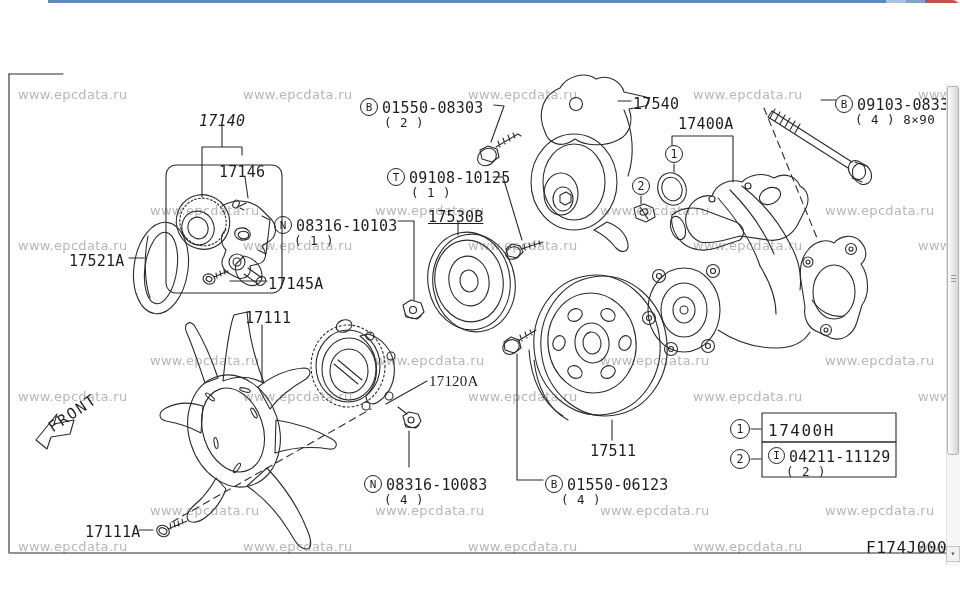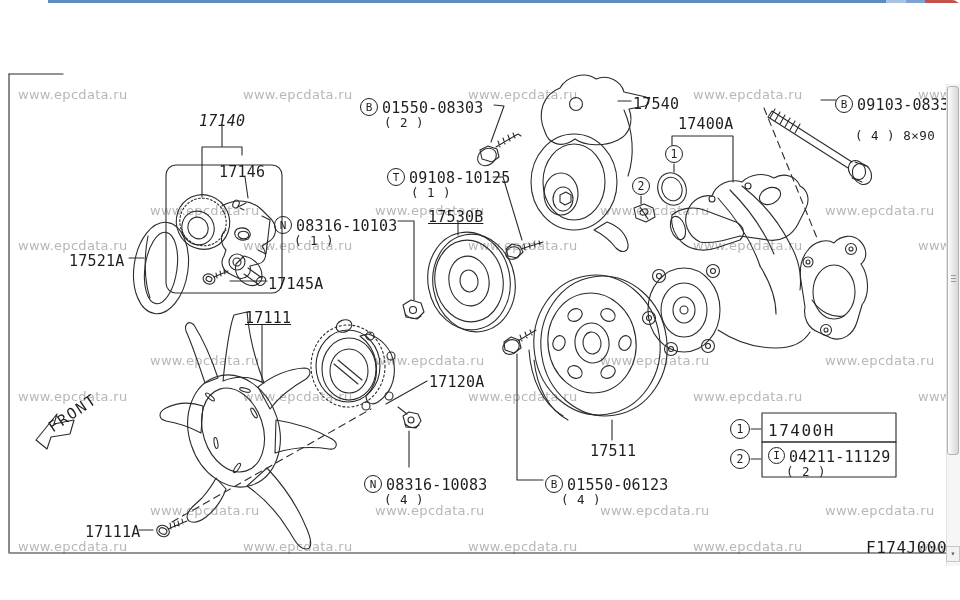--- a/index.html
+++ b/index.html
@@ -326,23 +326,23 @@
     <span class="legend-code" style="left:768px;top:421px;">17400H</span>
     <span class="circ" style="left:768px;top:447px;width:17px;height:17px;line-height:15px;">I</span>
     <span class="legend-code2" style="left:789px;top:448px;">04211-11129</span>
     <span class="qty" style="left:786px;top:464px;">( 2 )</span>
     <span class="refc" style="left:730px;top:419px;width:20px;height:20px;line-height:18px;">1</span>
     <span class="refc" style="left:730px;top:449px;width:20px;height:20px;line-height:18px;">2</span>
   <div class="plabel" style="left: 199px; top: 112px; font-style: italic;">17140</div>
       <div class="plabel" style="left: 219px; top: 163px;">17146</div>
       <div class="plabel" style="left: 69px; top: 252px;">17521A</div>
       <div class="plabel" style="left: 268px; top: 275px;">17145A</div>
-      <div class="plabel" style="left: 245px; top: 309px; text-decoration: underline;">17111</div>
+      <div class="plabel" style="left: 245px; top: 309px;">17111</div>
       <div class="plabel" style="left: 85px; top: 523px;">17111A</div>
-      <div class="plabel" style="left: 429px; top: 373px;">17120A</div>
+      <div class="plabel" style="left: 429px; top: 373px; font-family: Liberation Serif, serif;">17120A</div>
       <div class="plabel" style="left: 428px; top: 208px; text-decoration: underline;">17530B</div>
       <div class="plabel" style="left: 590px; top: 442px;">17511</div>
       <div class="plabel" style="left: 633px; top: 95px;">17540</div>
       <div class="plabel" style="left: 678px; top: 115px;">17400A</div>
       <span class="circ" style="left: 360px; top: 98px;">B</span>
       <span class="ctext" style="left: 382px; top: 99px;">01550-08303</span>
       <span class="qty" style="left: 384px; top: 115px;">( 2 )</span>
       <span class="circ" style="left: 387px; top: 168px;">T</span>
       <span class="ctext" style="left: 409px; top: 169px;">09108-10125</span>
       <span class="qty" style="left: 411px; top: 185px;">( 1 )</span>
@@ -350,21 +350,21 @@
       <span class="ctext" style="left: 296px; top: 217px;">08316-10103</span>
       <span class="qty" style="left: 294px; top: 233px;">( 1 )</span>
       <span class="circ" style="left: 364px; top: 475px;">N</span>
       <span class="ctext" style="left: 386px; top: 476px;">08316-10083</span>
       <span class="qty" style="left: 384px; top: 492px;">( 4 )</span>
       <span class="circ" style="left: 545px; top: 475px;">B</span>
       <span class="ctext" style="left: 567px; top: 476px;">01550-06123</span>
       <span class="qty" style="left: 561px; top: 492px;">( 4 )</span>
       <span class="circ" style="left: 835px; top: 95px;">B</span>
       <span class="ctext" style="left: 857px; top: 96px;">09103-0833</span>
-      <span class="qty" style="left: 855px; top: 112px; margin-top: 16px;">( 4 ) 8×90</span>
+      <span class="qty" style="left: 855px; top: 112px;">( 4 ) 8×90</span>
       <span class="refc" style="left: 665px; top: 145px;">1</span>
       <span class="refc" style="left: 632px; top: 177px;">2</span>
     </div>
 
   <div class="topstrip">
       <span style="left: 48px; width: 838px; background: rgb(94, 139, 192);"></span>
       <span style="left: 886px; width: 20px; background: rgb(169, 195, 226);"></span>
       <span style="left: 906px; width: 19px; background: rgb(127, 163, 207);"></span>
       <span style="left: 925px; width: 35px; background: rgb(196, 82, 74);"></span>
     </div>

